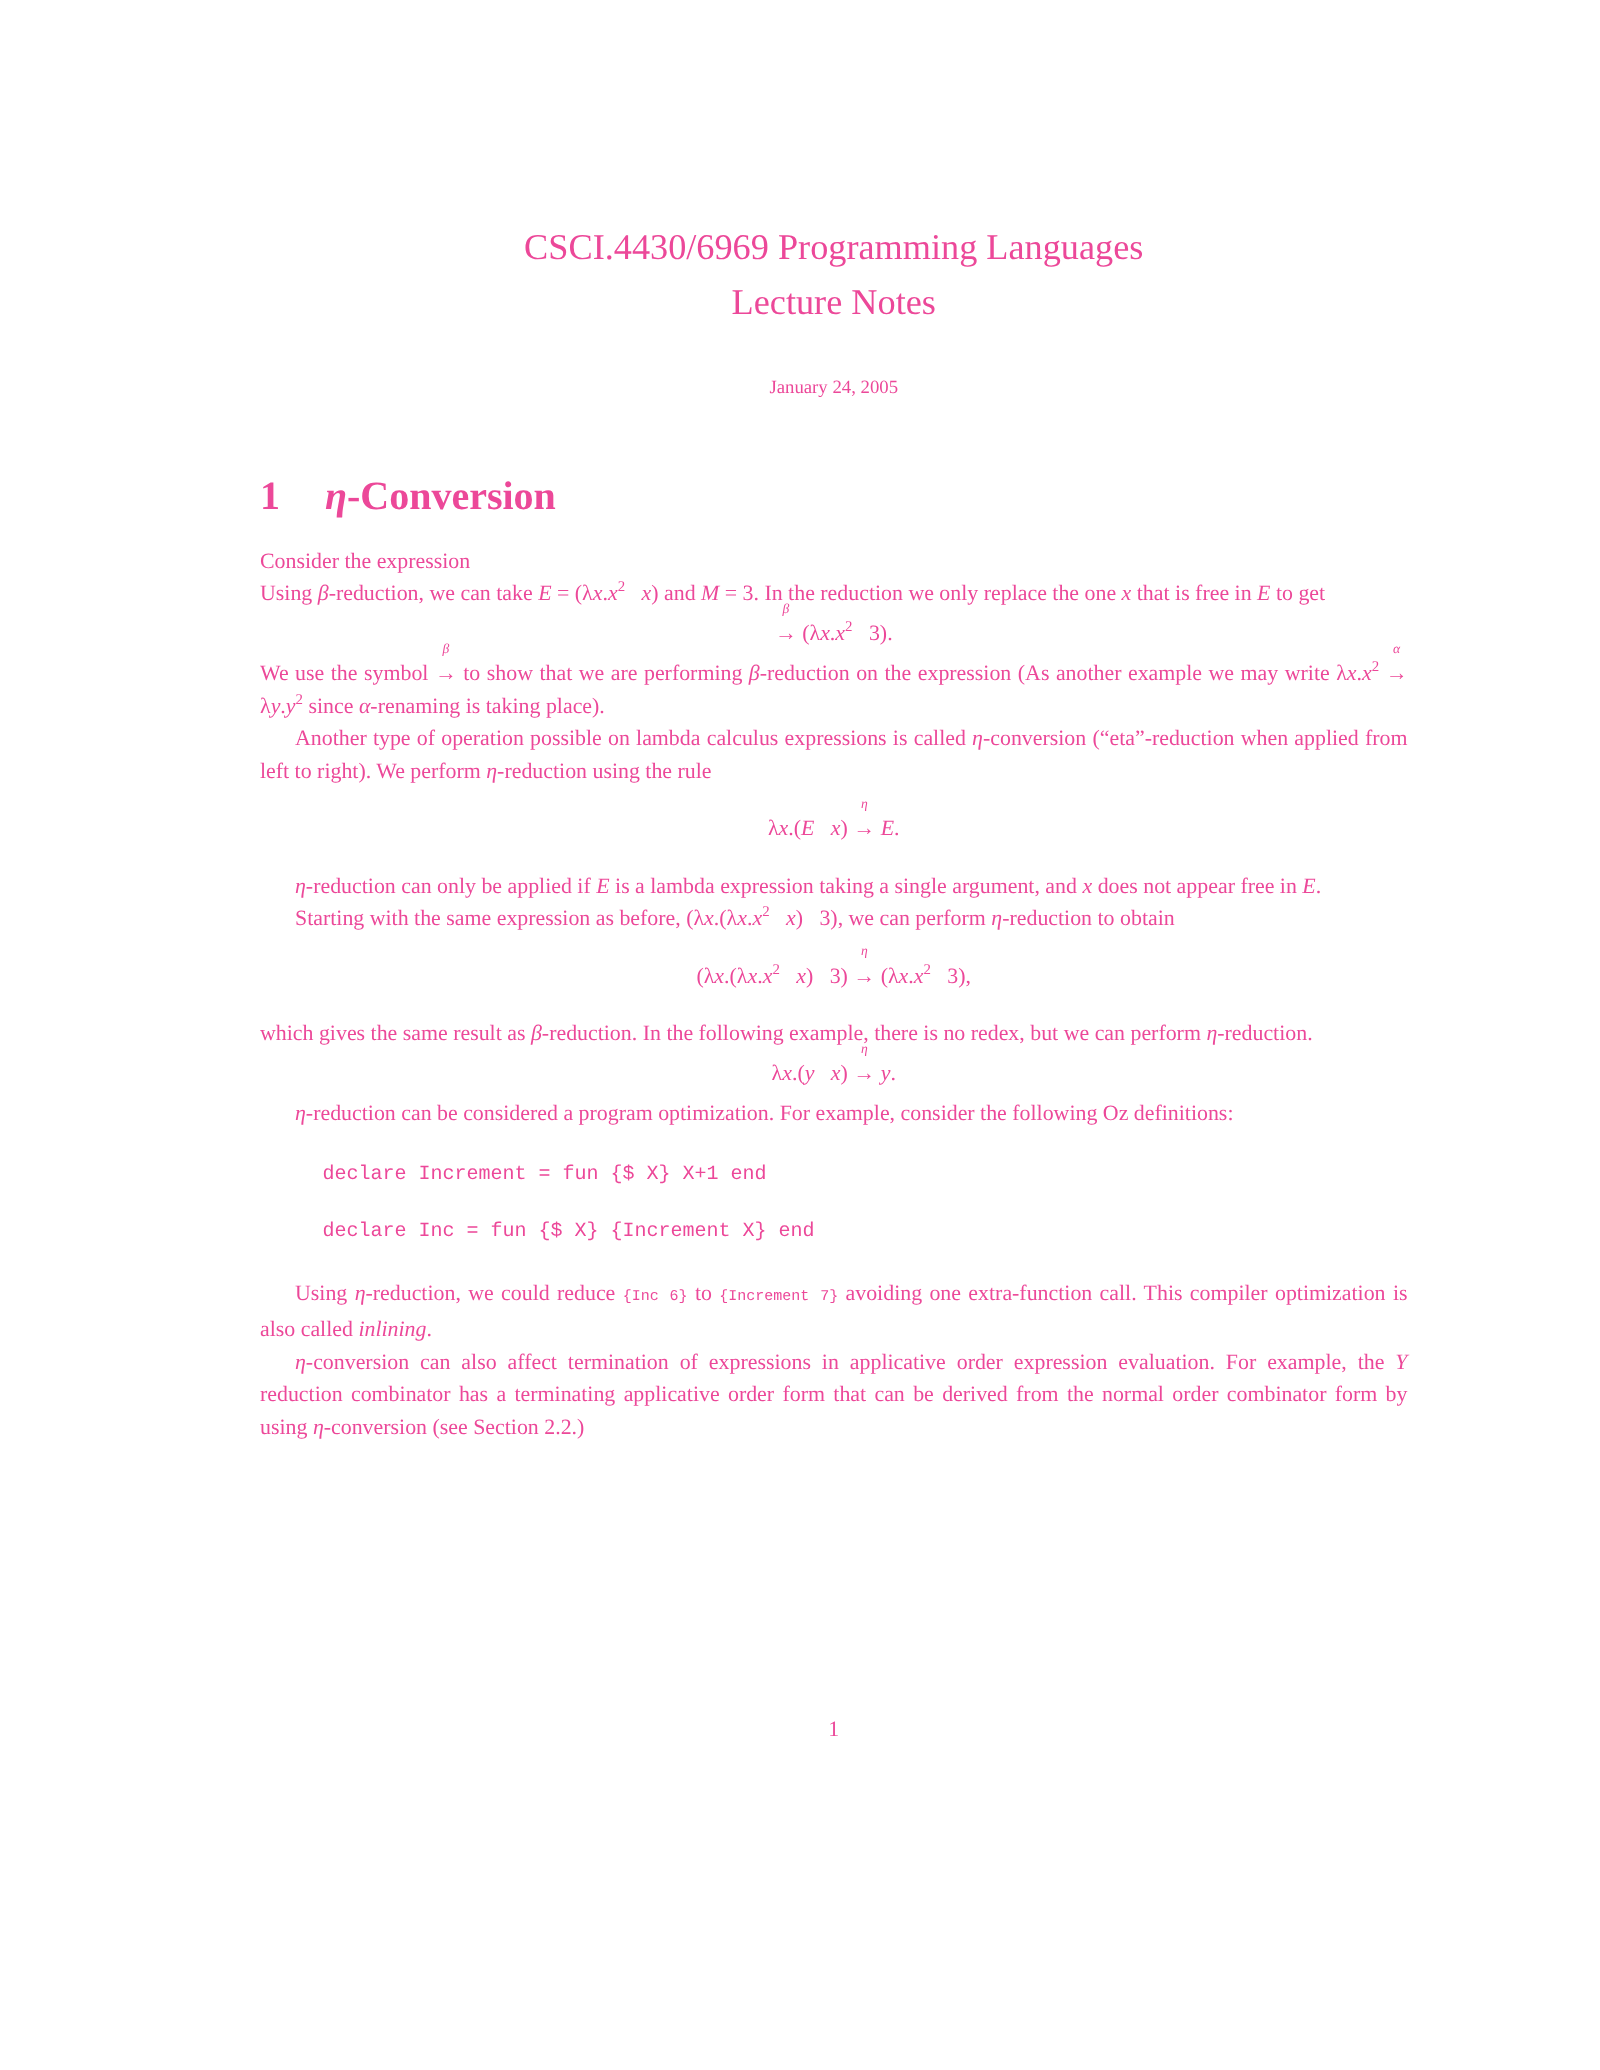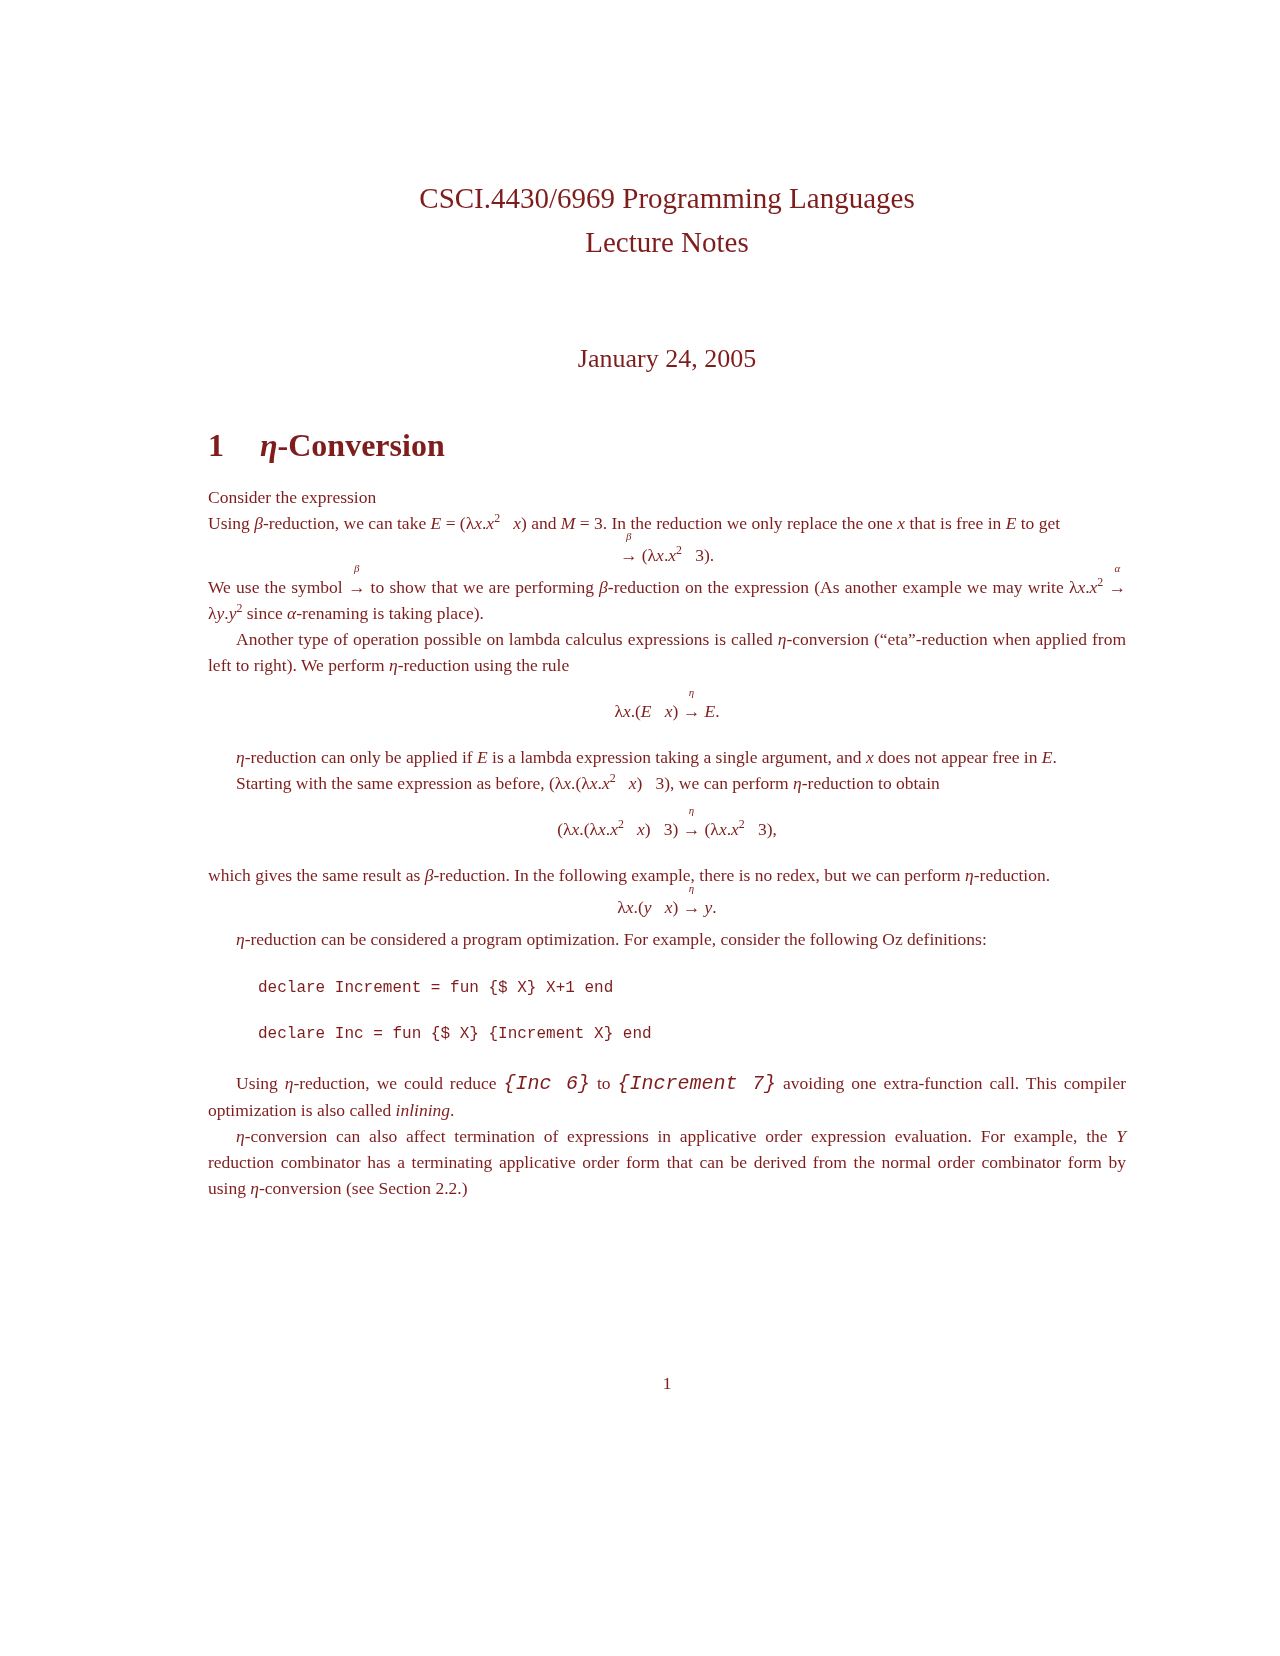--- a/index.html
+++ b/index.html
@@ -5,42 +5,42 @@
   html, body {
     margin: 0;
     padding: 0;
     background: #ffffff;
   }
   .page {
     position: relative;
     width: 1280px;
     height: 1656px;
     background: #ffffff;
-    color: #7f1d1d;
+    color: #ec4899;
     font-family: "Liberation Serif", "DejaVu Serif", serif;
     font-size: 17.5px;
     line-height: 26px;
     overflow: hidden;
   }
   .content {
     position: absolute;
     left: 208px;
     top: 0;
     width: 918px;
   }
   .doc-title {
     margin-top: 176px;
     text-align: center;
     font-size: 29px;
     line-height: 44px;
   }
   .doc-date {
-    margin-top: 82px;
+    margin-top: 33px;
     text-align: center;
-    font-size: 26px;
+    font-size: 15px;
   }
   .section-heading {
     margin: 58px 0 24px 0;
     font-size: 32px;
     font-weight: bold;
     line-height: 30px;
   }
   .sec-num {
     display: inline-block;
     margin-right: 28px;
@@ -77,22 +77,21 @@
   }
   .code-block {
     font-family: "Liberation Mono", "DejaVu Sans Mono", monospace;
     font-size: 16px;
     line-height: 20px;
     margin: 26px 0 26px 50px;
     white-space: pre;
   }
   code {
     font-family: "Liberation Mono", "DejaVu Sans Mono", monospace;
-    font-size: 20px;
-    font-style: italic;
+    font-size: 12px;
   }
   .page-number {
     position: absolute;
     left: 208px;
     width: 918px;
     top: 1370px;
     text-align: center;
     font-size: 17.5px;
   }
 </style>

